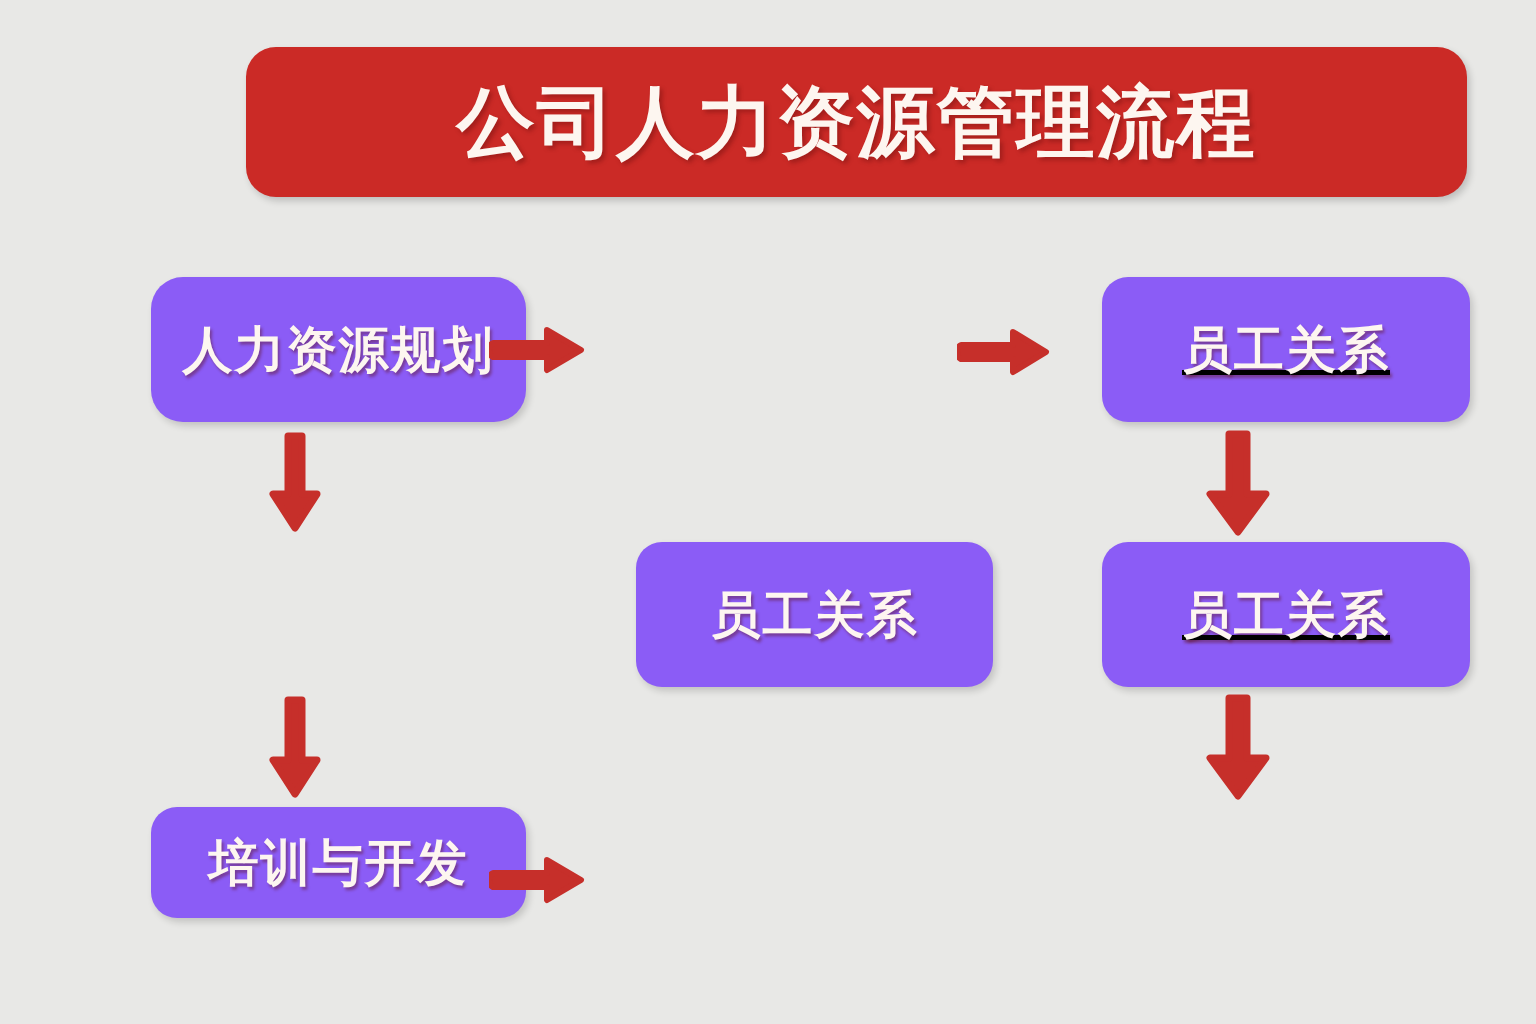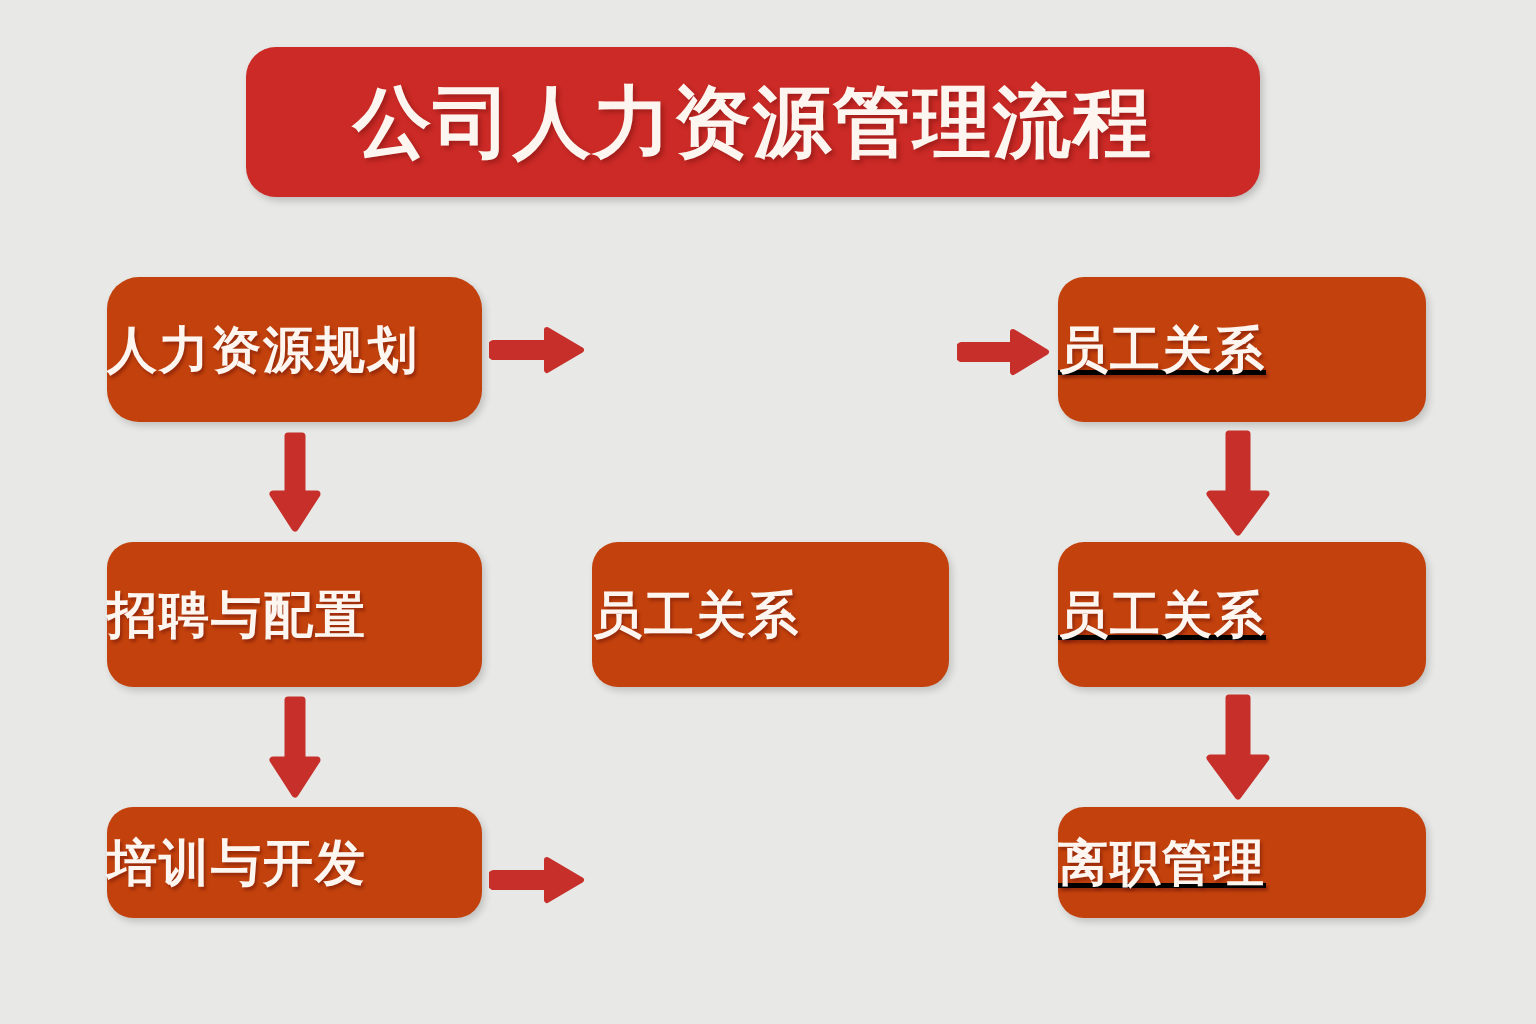--- a/index.html
+++ b/index.html
@@ -19,21 +19,21 @@
     position: relative;
     width: 1536px;
     height: 1024px;
   }
 
   
   .title-banner {
     position: absolute;
     left: 246px;
     top: 47px;
-    width: 1014px;
+    width: 1221px;
     height: 150px;
     background: #cb2a26;
     border-radius: 30px;
     display: flex;
     align-items: center;
     justify-content: center;
     box-shadow: 3px 4px 7px rgba(0,0,0,0.18);
   }
   .title-text {
     color: #fdf6f0;
@@ -41,26 +41,27 @@
     font-weight: bold;
     letter-spacing: 2px;
     line-height: 1;
     text-shadow: 3px 3px 4px rgba(90,10,10,0.35);
     white-space: nowrap;
   }
 
   
   .node {
     position: absolute;
-    background: #c2410c;
+    background: #8b5cf6;
     border-radius: 26px;
     display: flex;
     align-items: center;
-    justify-content: flex-start;
+    justify-content: center;
     box-shadow: 3px 4px 7px rgba(0,0,0,0.16);
+    margin-left: 44px;
   }
   .node-label {
     color: #fdf6f0;
     font-size: 50px;
     font-weight: bold;
     letter-spacing: 2px;
     line-height: 1;
     white-space: nowrap;
     text-shadow: 2px 3px 3px rgba(90,10,10,0.4);
   }
@@ -107,40 +108,34 @@
 
   <div class="node col-a row-1 r-lg">
     <span class="node-label">人力资源规划</span>
   </div>
 
 
   <div class="node col-c row-1 r-md">
     <span class="node-label">员工关系</span>
   </div>
 
-  <div class="node col-a row-2 r-md">
-    <span class="node-label">招聘与配置</span>
-  </div>
 
   <div class="node col-b row-2 r-md">
     <span class="node-label">员工关系</span>
   </div>
 
   <div class="node col-c row-2 r-md">
     <span class="node-label">员工关系</span>
   </div>
 
   <div class="node col-a row-3 r-md">
     <span class="node-label">培训与开发</span>
   </div>
 
 
-  <div class="node col-c row-3 r-md">
-    <span class="node-label">离职管理</span>
-  </div>
 
   <div class="arrow arrow-h1">
     <svg width="100" height="60" viewBox="0 0 100 60">
       <path d="M4 23 h54 v-13 l34 20 -34 20 v-13 h-54 a8 8 0 0 1 0 -14 z" fill="#c62f2a" stroke="#c62f2a" stroke-width="6" stroke-linejoin="round"></path>
     </svg>
   </div>
 
   <div class="arrow arrow-h2">
     <svg width="98" height="60" viewBox="0 0 98 60">
       <path d="M4 23 h52 v-13 l33 20 -33 20 v-13 h-52 a8 8 0 0 1 0 -14 z" fill="#c62f2a" stroke="#c62f2a" stroke-width="6" stroke-linejoin="round"></path>

